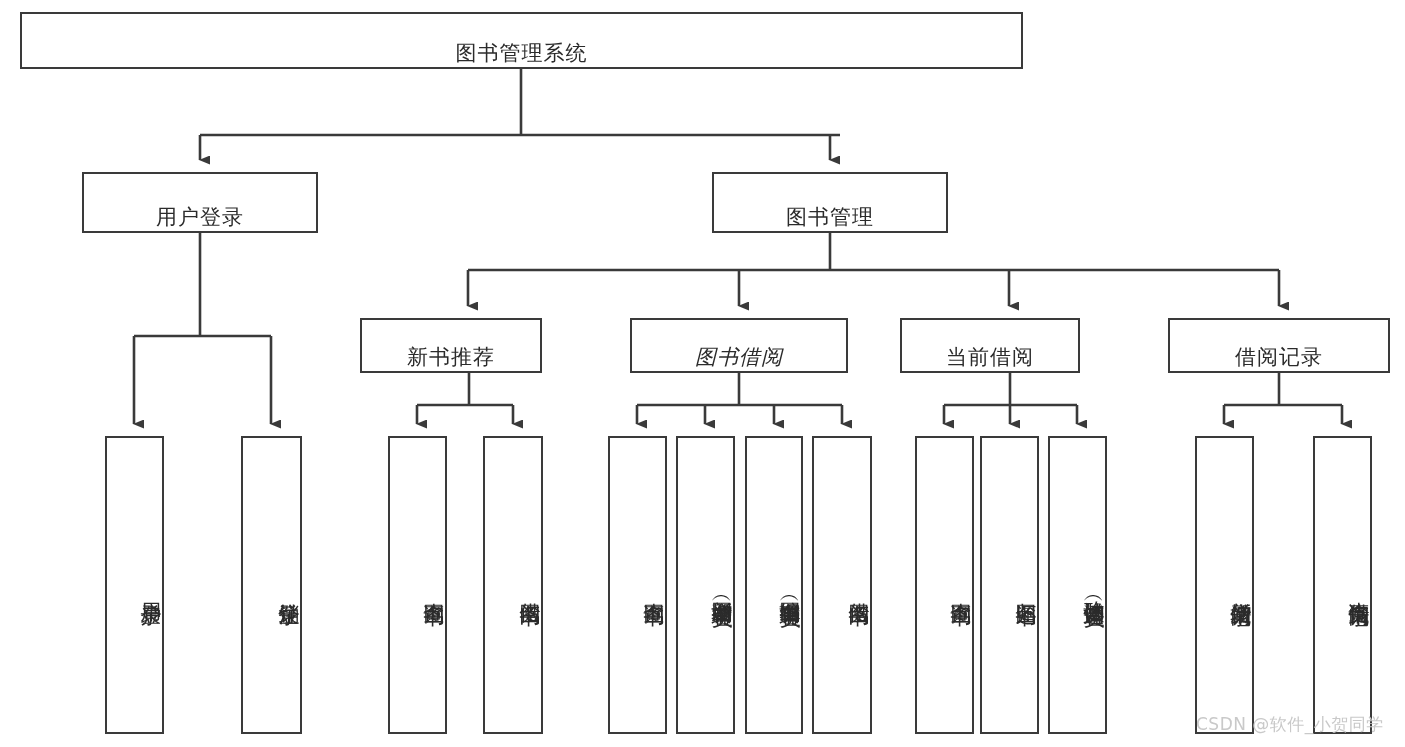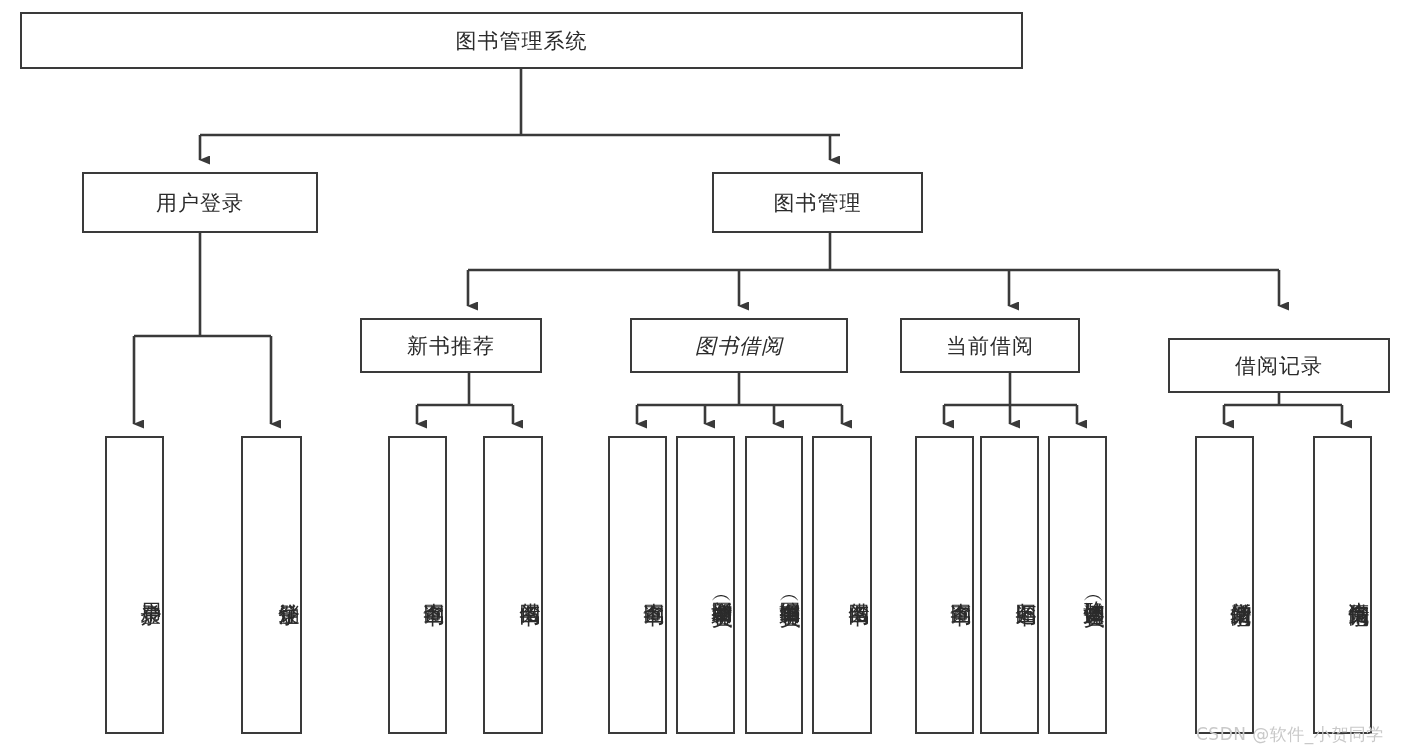--- a/index.html
+++ b/index.html
@@ -23,21 +23,21 @@
     top: 0;
     width: 1405px;
     height: 747px;
   }
   .node {
     position: absolute;
     box-sizing: border-box;
     border: 2px solid #3a3a3a;
     background: #ffffff;
     display: flex;
-    align-items: center;
+    align-items: flex-end;
     justify-content: center;
     color: #2b2b2b;
   }
   .node.horizontal {
     font-size: 21px;
     letter-spacing: 1px;
   }
   .node.vertical {
     writing-mode: vertical-rl;
     text-orientation: upright;
@@ -53,21 +53,20 @@
     text-orientation: upright;
     white-space: nowrap;
   }
   .watermark {
     position: absolute;
     color: #c9c9c9;
     font-size: 17px;
     letter-spacing: 0.5px;
     white-space: nowrap;
     user-select: none;
-    margin-top: 10px;
   }
 </style>
 </head>
 <body>
 
 <div id="canvas">
 
   <svg id="diagram-svg" viewBox="0 0 1405 747">
     <defs>
       <marker id="arrowhead" markerWidth="9" markerHeight="11" refX="4.5" refY="10" orient="auto" markerUnits="userSpaceOnUse">
@@ -118,34 +117,34 @@
     </g>
   </svg>
 
   <div class="node horizontal" style="left: 20px; top: 12px; width: 1003px; height: 57px;">
     <span class="label">图书管理系统</span>
   </div>
 
   <div class="node horizontal" style="left: 82px; top: 172px; width: 236px; height: 61px;">
     <span class="label">用户登录</span>
   </div>
-  <div class="node horizontal" style="left: 712px; top: 172px; width: 211px; height: 61px;">
+  <div class="node horizontal" style="left: 712px; top: 172px; width: 236px; height: 61px;">
     <span class="label">图书管理</span>
   </div>
 
   <div class="node horizontal" style="left: 360px; top: 318px; width: 182px; height: 55px;">
     <span class="label">新书推荐</span>
   </div>
   <div class="node horizontal" style="left: 630px; top: 318px; width: 218px; height: 55px; font-style: italic;">
     <span class="label">图书借阅</span>
   </div>
   <div class="node horizontal" style="left: 900px; top: 318px; width: 180px; height: 55px;">
     <span class="label">当前借阅</span>
   </div>
-  <div class="node horizontal" style="left: 1168px; top: 318px; width: 222px; height: 55px; margin-top: 20px;">
+  <div class="node horizontal" style="left: 1168px; top: 318px; width: 222px; height: 55px;">
     <span class="label">借阅记录</span>
   </div>
 
   <div class="node vertical" style="left: 105px; top: 436px; width: 59px; height: 298px;">
     <span class="label">用户登录</span>
   </div>
   <div class="node vertical" style="left: 241px; top: 436px; width: 61px; height: 298px;">
     <span class="label">注销登录</span>
   </div>
   <div class="node vertical" style="left: 388px; top: 436px; width: 59px; height: 298px;">

